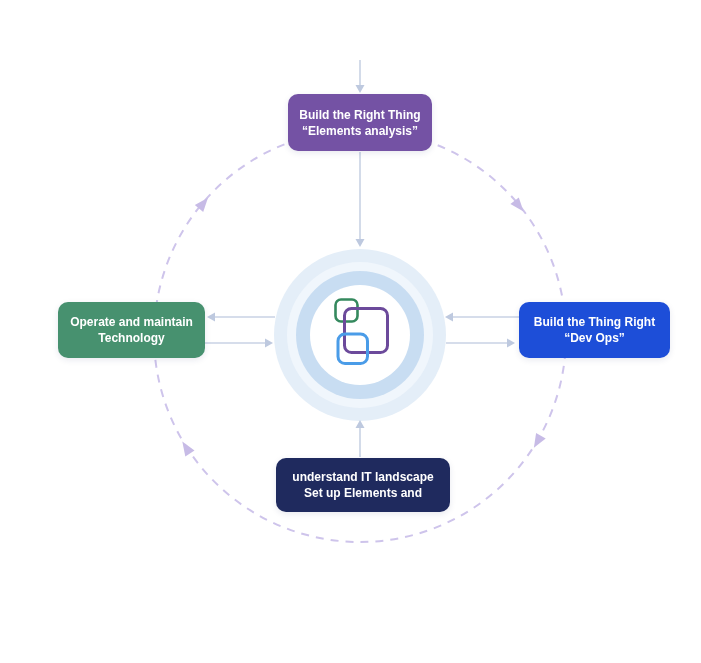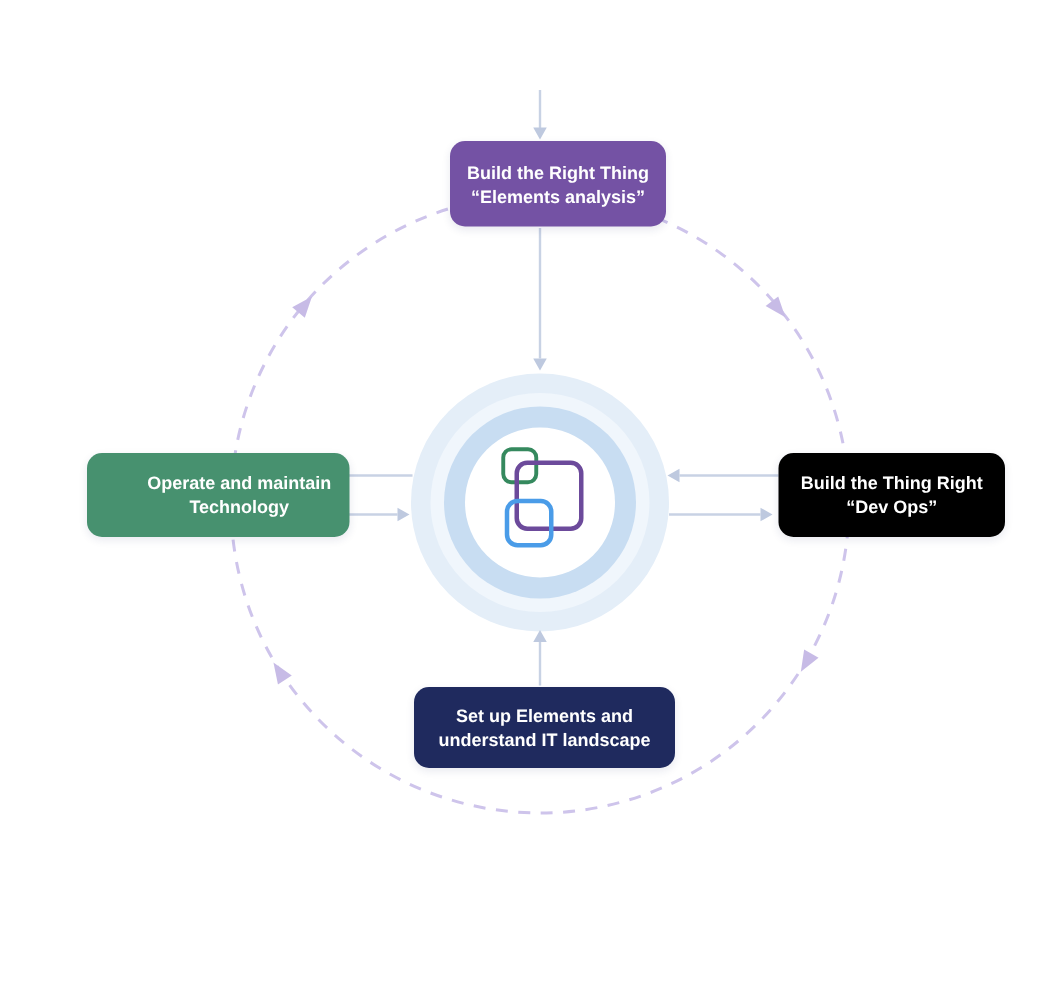--- a/index.html
+++ b/index.html
@@ -23,21 +23,21 @@
     flex-direction:column;
     align-items:center;
     justify-content:center;
     text-align:center;
     box-shadow:0 2px 6px rgba(30,42,94,0.10);
   }
   .node span{display:block;}
   .node-top{left:288px;top:94px;width:144px;height:57px;}
   .node-right{left:519px;top:302px;width:151px;height:56px;}
   .node-bottom{left:276px;top:458px;width:174px;height:54px;}
-  .node-left{left:58px;top:302px;width:147px;height:56px;padding-left:28px;}
+  .node-left{left:58px;top:302px;width:147px;height:56px;}
 </style>
 </head>
 <body style="background: rgb(255, 255, 255);">
 
 <div class="stage">
 
   <svg class="layer" width="701" height="663" viewBox="0 0 701 663">
 
     <circle cx="360" cy="336" r="206" fill="none" stroke-width="2" stroke-dasharray="8 7" stroke="#CEC4EB"></circle>
 
@@ -86,33 +86,33 @@
       <polygon points="273,343 265,338.5 265,347.5" fill="#BEC9DF"></polygon>
     </g>
 
     <g>
       <rect x="335.5" y="299.5" width="22" height="22" rx="5.5" fill="none" stroke-width="2.6" stroke="#35895E"></rect>
       <rect x="344.5" y="308.5" width="43" height="44" rx="7" fill="none" stroke-width="3" stroke="#6C4A9B"></rect>
       <rect x="338" y="334" width="29.5" height="29.5" rx="7" fill="none" stroke-width="3" stroke="#4A9CE8"></rect>
     </g>
   </svg>
 
-  <div class="node node-top" style="background: rgb(116, 82, 164); margin-left: 12px;">
+  <div class="node node-top" style="background: rgb(116, 82, 164);">
     <span>Build the Right Thing</span>
     <span>“Elements analysis”</span>
   </div>
 
-  <div class="node node-right" style="background: #000000; text-align: right;">
+  <div class="node node-right" style="background: #1d4ed8; text-align: right;">
     <span>Build the Thing Right</span>
     <span>“Dev Ops”</span>
   </div>
 
   <div class="node node-bottom" style="background: rgb(31, 42, 94);">
+    <span>understand IT landscape</span>
     <span>Set up Elements and</span>
-    <span>understand IT landscape</span>
   </div>
 
   <div class="node node-left" style="background: rgb(71, 145, 111);">
     <span>Operate and maintain</span>
     <span>Technology</span>
   </div>
 
 </div>
 
 </body></html>

